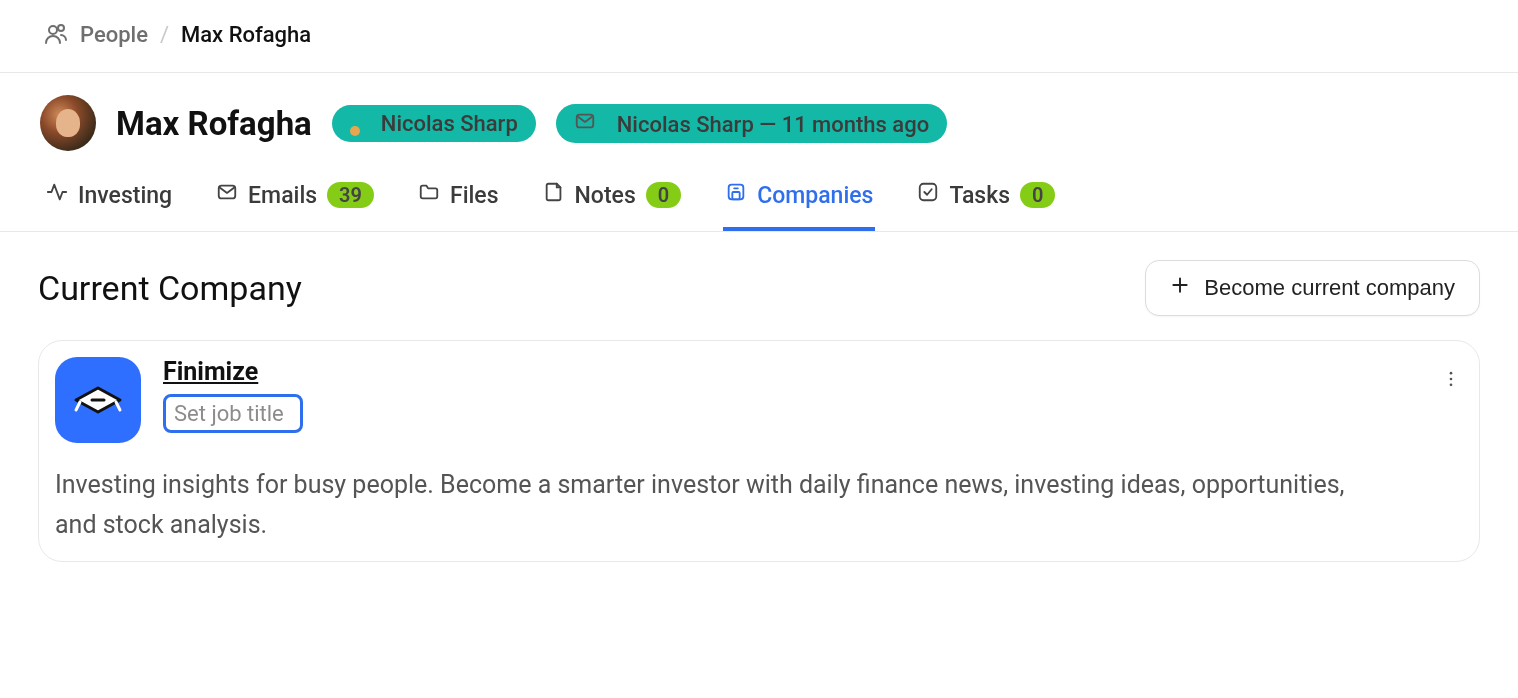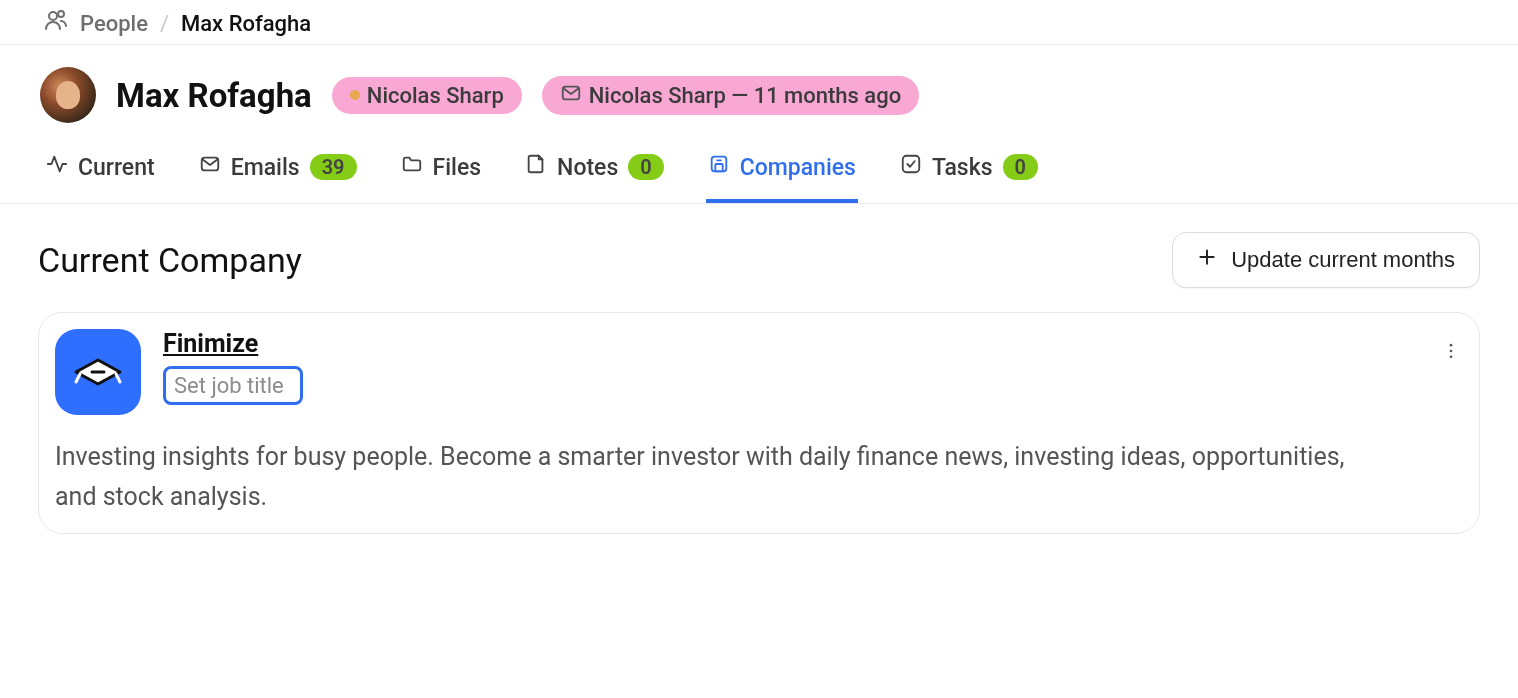--- a/index.html
+++ b/index.html
@@ -5,23 +5,23 @@
   * { box-sizing: border-box; margin: 0; padding: 0; }
   body {
     font-family: -apple-system, BlinkMacSystemFont, "Segoe UI", Roboto, Helvetica, Arial, sans-serif;
     background: #fff;
     color: #111;
     width: 1518px;
     height: 698px;
   }
   .breadcrumb {
     display: flex;
-    align-items: flex-end;
+    align-items: flex-start;
     gap: 12px;
-    padding: 8px 44px;
+    padding: 22px 44px;
     border-bottom: 1px solid #e8e8e8;
   }
   .breadcrumb .people-icon { color: #6f6f6f; }
   .breadcrumb .crumb-link { color: #6f6f6f; font-size: 22px; font-weight: 500; }
   .breadcrumb .sep { color: #c9c9c9; font-size: 22px; }
   .breadcrumb .crumb-current { color: #111; font-size: 22px; font-weight: 500; }
 
   .header {
     display: flex;
     align-items: center;
@@ -45,23 +45,23 @@
     background: #e6b48a;
     border-radius: 50% 50% 45% 45%;
   }
   .person-name {
     font-size: 33px;
     font-weight: 700;
     color: #111;
   }
   .chip {
     display: inline-flex;
-    align-items: center;
-    gap: 7px;
-    background: #f9a8d4;
+    align-items: flex-end;
+    gap: 21px;
+    background: #14b8a6;
     border-radius: 999px;
     padding: 6px 18px;
     font-size: 22px;
     color: #3b3b3b;
     font-weight: 500;
   }
   .chip .dot {
     width: 10px; height: 10px; border-radius: 50%;
     background: #e8a64e;
   }
@@ -214,21 +214,21 @@
   </div>
 </div>
 
 <div class="tabs">
   <div class="tab">
     <span class="icn">
       <svg width="22" height="22" viewBox="0 0 24 24" fill="none" stroke="currentColor" stroke-width="2" stroke-linecap="round" stroke-linejoin="round">
           <polyline points="2 12 6 12 9 4 15 20 18 12 22 12"></polyline>
         </svg>
     </span>
-    <span>Current</span>
+    <span>Investing</span>
   </div>
   <div class="tab">
     <span class="icn">
       <svg width="22" height="22" viewBox="0 0 24 24" fill="none" stroke="currentColor" stroke-width="2" stroke-linecap="round" stroke-linejoin="round">
           <rect x="3" y="5" width="18" height="14" rx="3"></rect>
           <path d="M4 7l8 6 8-6"></path>
         </svg>
     </span>
     <span>Emails</span>
     <span class="count">39</span>
@@ -276,21 +276,21 @@
 <div class="section">
   <div class="section-header">
     <div class="section-title">Current Company</div>
     <button class="update-btn">
       <span>
         <svg width="20" height="20" viewBox="0 0 24 24" fill="none" stroke="currentColor" stroke-width="2.3" stroke-linecap="round">
             <line x1="12" y1="4" x2="12" y2="20"></line>
             <line x1="4" y1="12" x2="20" y2="12"></line>
           </svg>
       </span>
-      <span>Update current months</span>
+      <span>Become current company</span>
     </button>
   </div>
 
   <div class="company-card">
     <div class="more-btn">
       <svg width="20" height="20" viewBox="0 0 24 24" fill="currentColor">
           <circle cx="12" cy="5" r="1.6"></circle>
           <circle cx="12" cy="12" r="1.6"></circle>
           <circle cx="12" cy="19" r="1.6"></circle>
         </svg>

